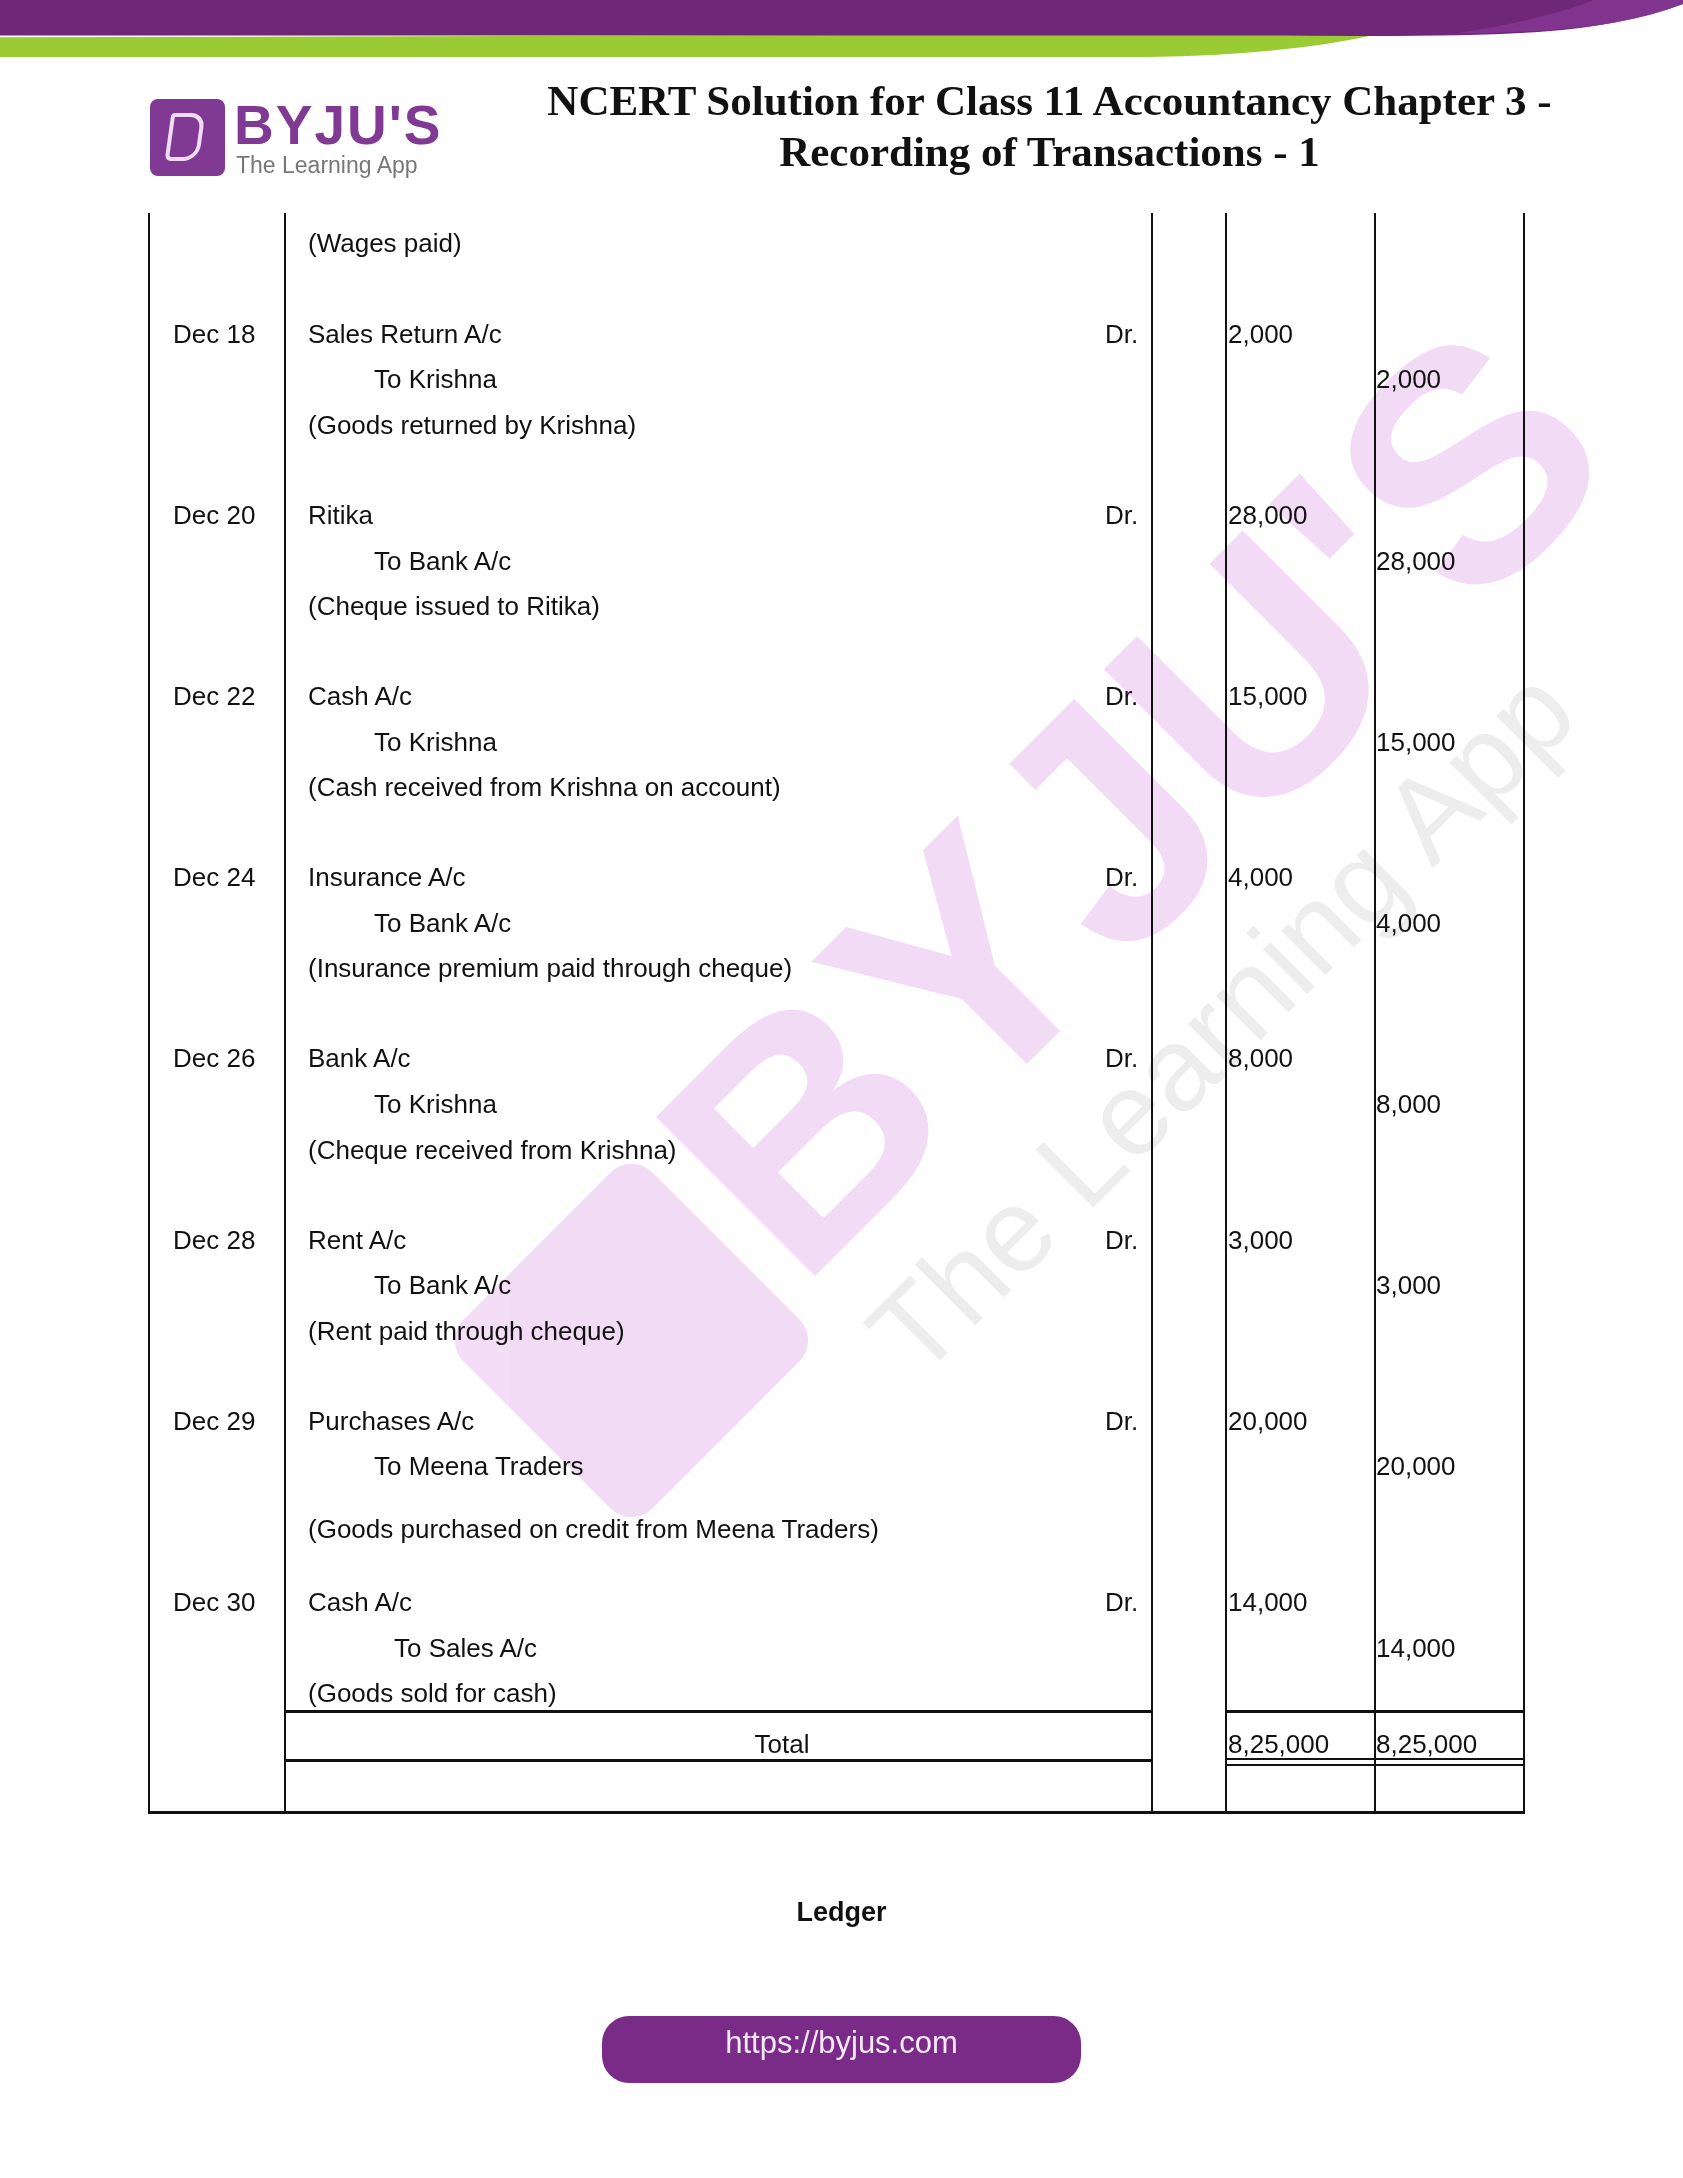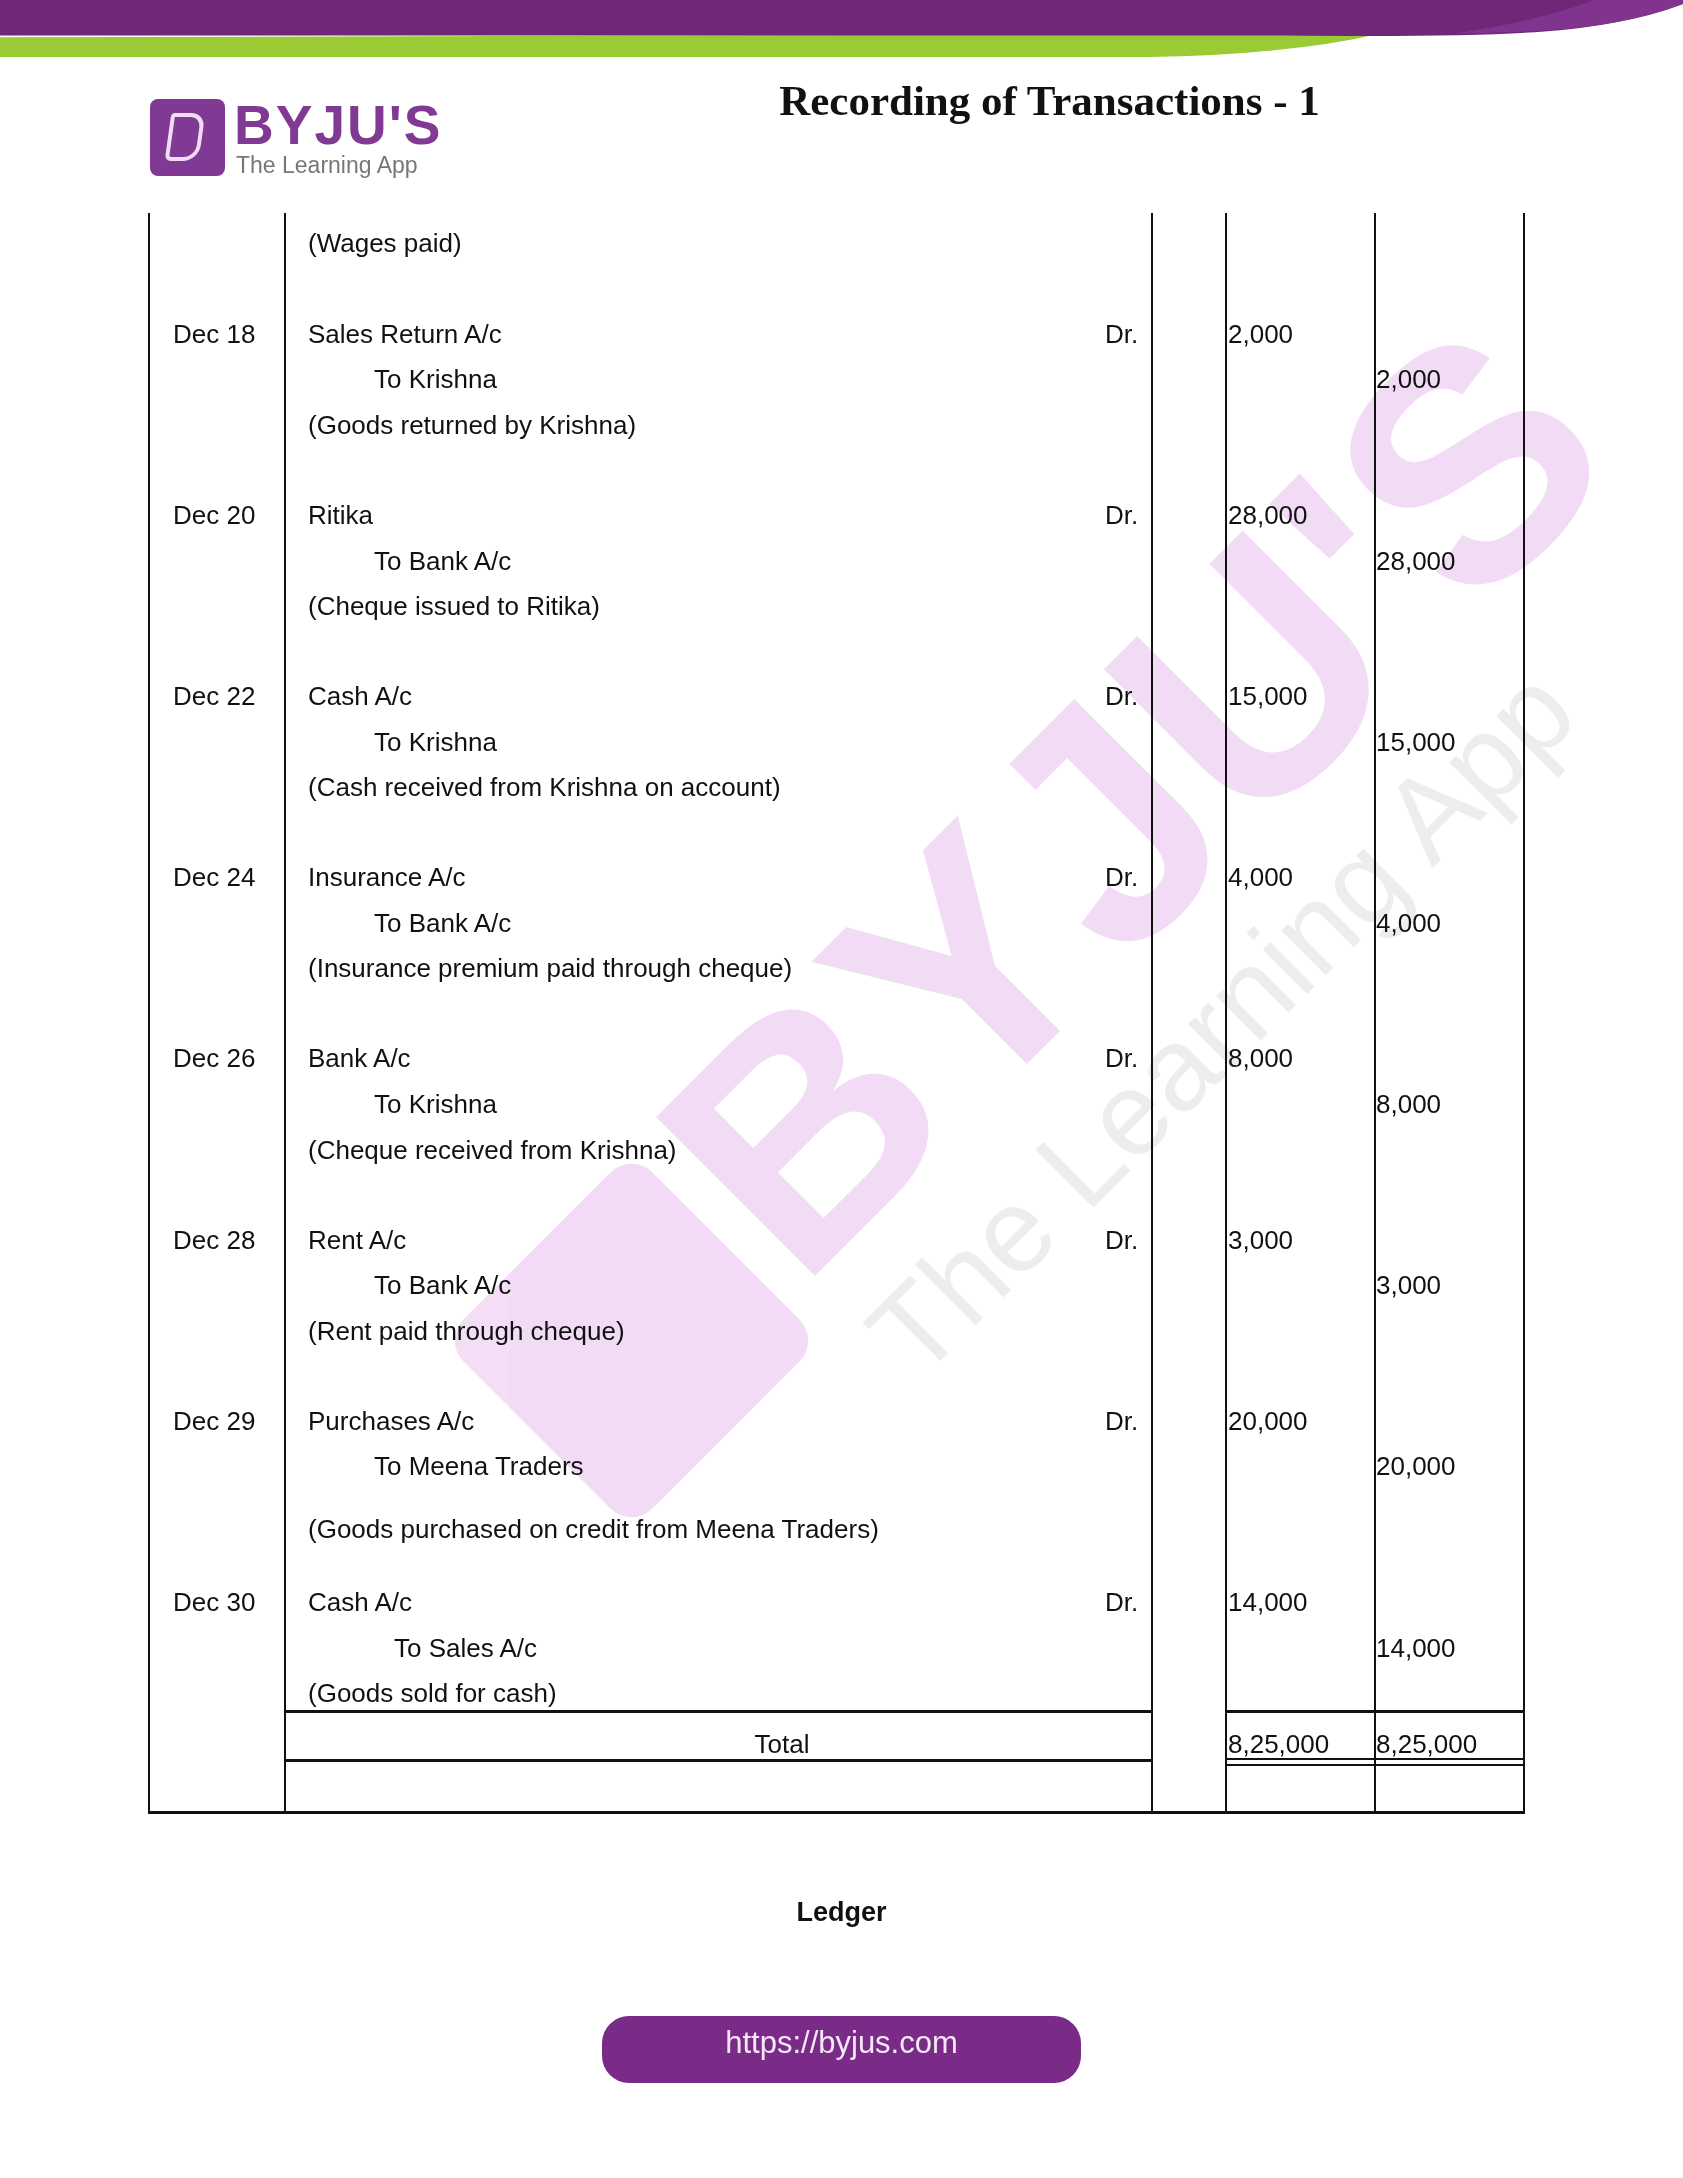--- a/index.html
+++ b/index.html
@@ -27,20 +27,21 @@
   <path d="M1450 0 L1700 0 L1700 4 Q1640 28 1540 32 Q1500 34 1470 34 Q1560 20 1610 0 Z" fill="#82358f" opacity="0.9"></path>
 </svg>
 
 <div class="logo">
     <div class="logo-b"></div>
   </div>
 <div class="brand">BYJU'S</div>
 <div class="brand-sub">The Learning App</div>
 
 <div class="title">
+  <div>NCERT Solution for Class 11 Accountancy Chapter 3 -</div>
   <div>Recording of Transactions - 1</div>
 </div>
 
 <svg class="watermark" viewBox="0 0 1700 2200">
   <g transform="translate(850 1050) rotate(-45)" opacity="0.16">
     <rect x="-500" y="-70" width="270" height="270" rx="30" fill="#b42fc4"></rect>
     <text x="-210" y="150" font-family="Liberation Sans, sans-serif" font-weight="bold" font-size="330" fill="#b42fc4">BYJU'S</text>
   </g>
   <g transform="translate(850 1050) rotate(-45)" opacity="0.10">
     <text x="-190" y="300" font-family="Liberation Sans, sans-serif" font-size="120" fill="#555">The Learning App</text>

